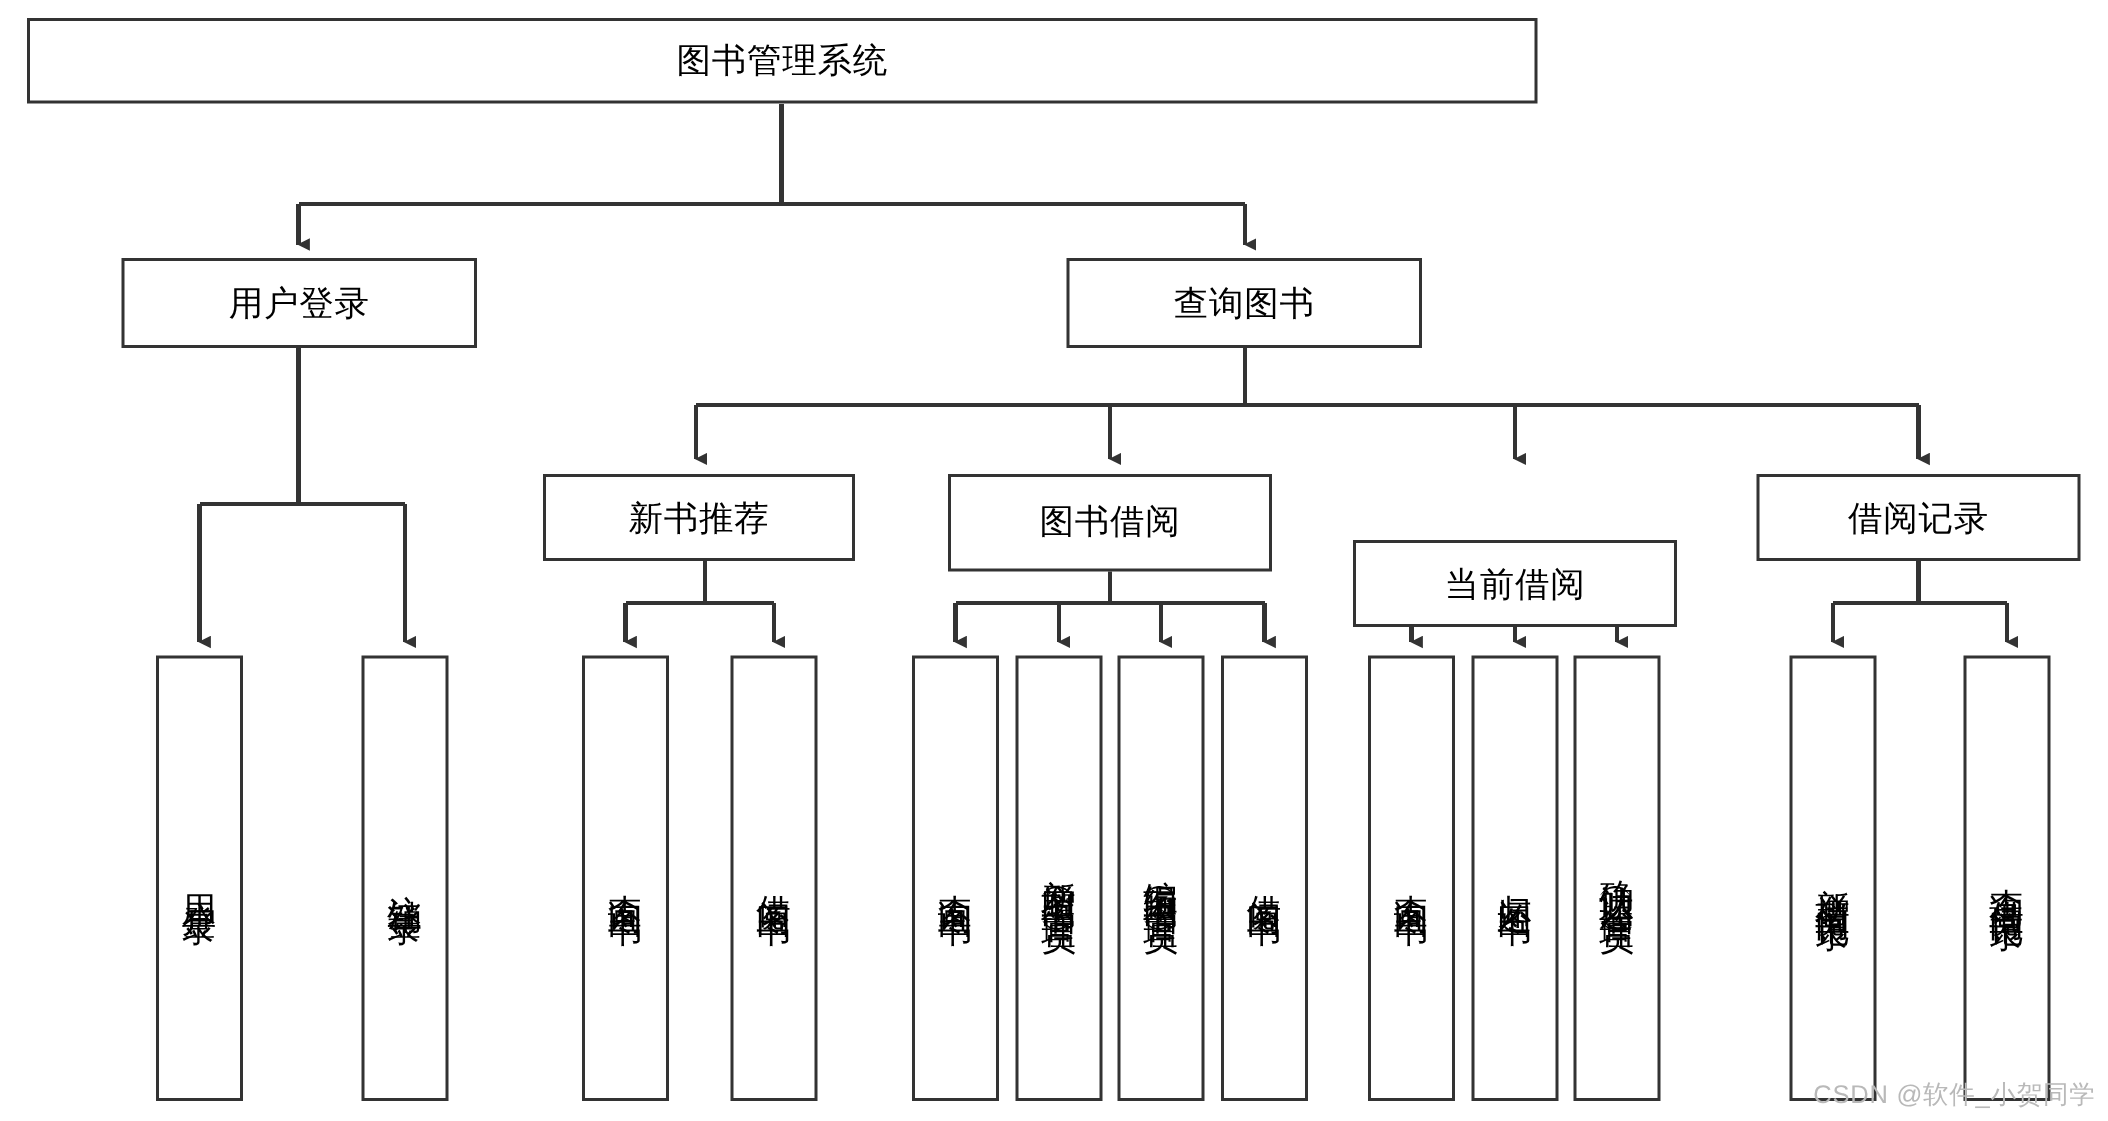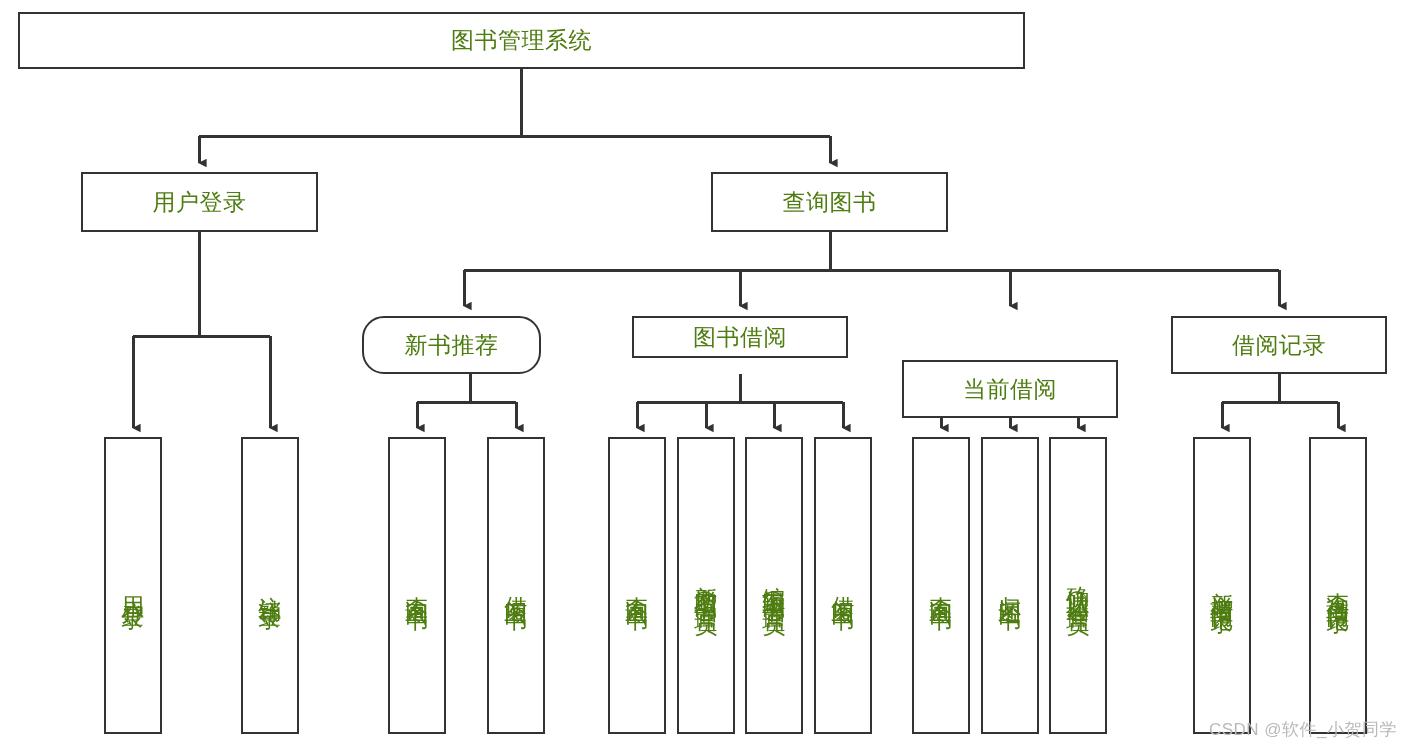--- a/index.html
+++ b/index.html
@@ -33,21 +33,21 @@
     display: flex;
     align-items: center;
     justify-content: center;
     color: #1a1a1a;
     z-index: 2;
   }
   .node-label {
     font-size: 23px;
     line-height: 1.15;
     letter-spacing: 0.5px;
-    color: #4d7c0f;
+    color: #000000;
     white-space: nowrap;
     user-select: none;
   }
   .node.vertical {
     align-items: center;
     justify-content: center;
   }
   .node.vertical .node-label {
     writing-mode: vertical-rl;
     text-orientation: upright;
@@ -132,25 +132,25 @@
   </div>
 
   <div class="node" style="left:81px; top:172px; width:237px; height:60px;">
     <span class="node-label">用户登录</span>
   </div>
 
   <div class="node" style="left:711px; top:172px; width:237px; height:60px;">
     <span class="node-label">查询图书</span>
   </div>
 
-  <div class="node" style="left:362px; top:316px; width:179px; height:58px;border-radius:22px;">
+  <div class="node" style="left:362px; top:316px; width:208px; height:58px;">
     <span class="node-label">新书推荐</span>
   </div>
 
-  <div class="node" style="left:632px; top:316px; width:216px; height:42px;">
+  <div class="node" style="left:632px; top:316px; width:216px; height:65px;font-family:Liberation Serif, serif;">
     <span class="node-label">图书借阅</span>
   </div>
 
   <div class="node" style="left:902px; top:316px; width:216px; height:58px;margin-top:44px;">
     <span class="node-label">当前借阅</span>
   </div>
 
   <div class="node" style="left:1171px; top:316px; width:216px; height:58px;text-align:center;">
     <span class="node-label">借阅记录</span>
   </div>

